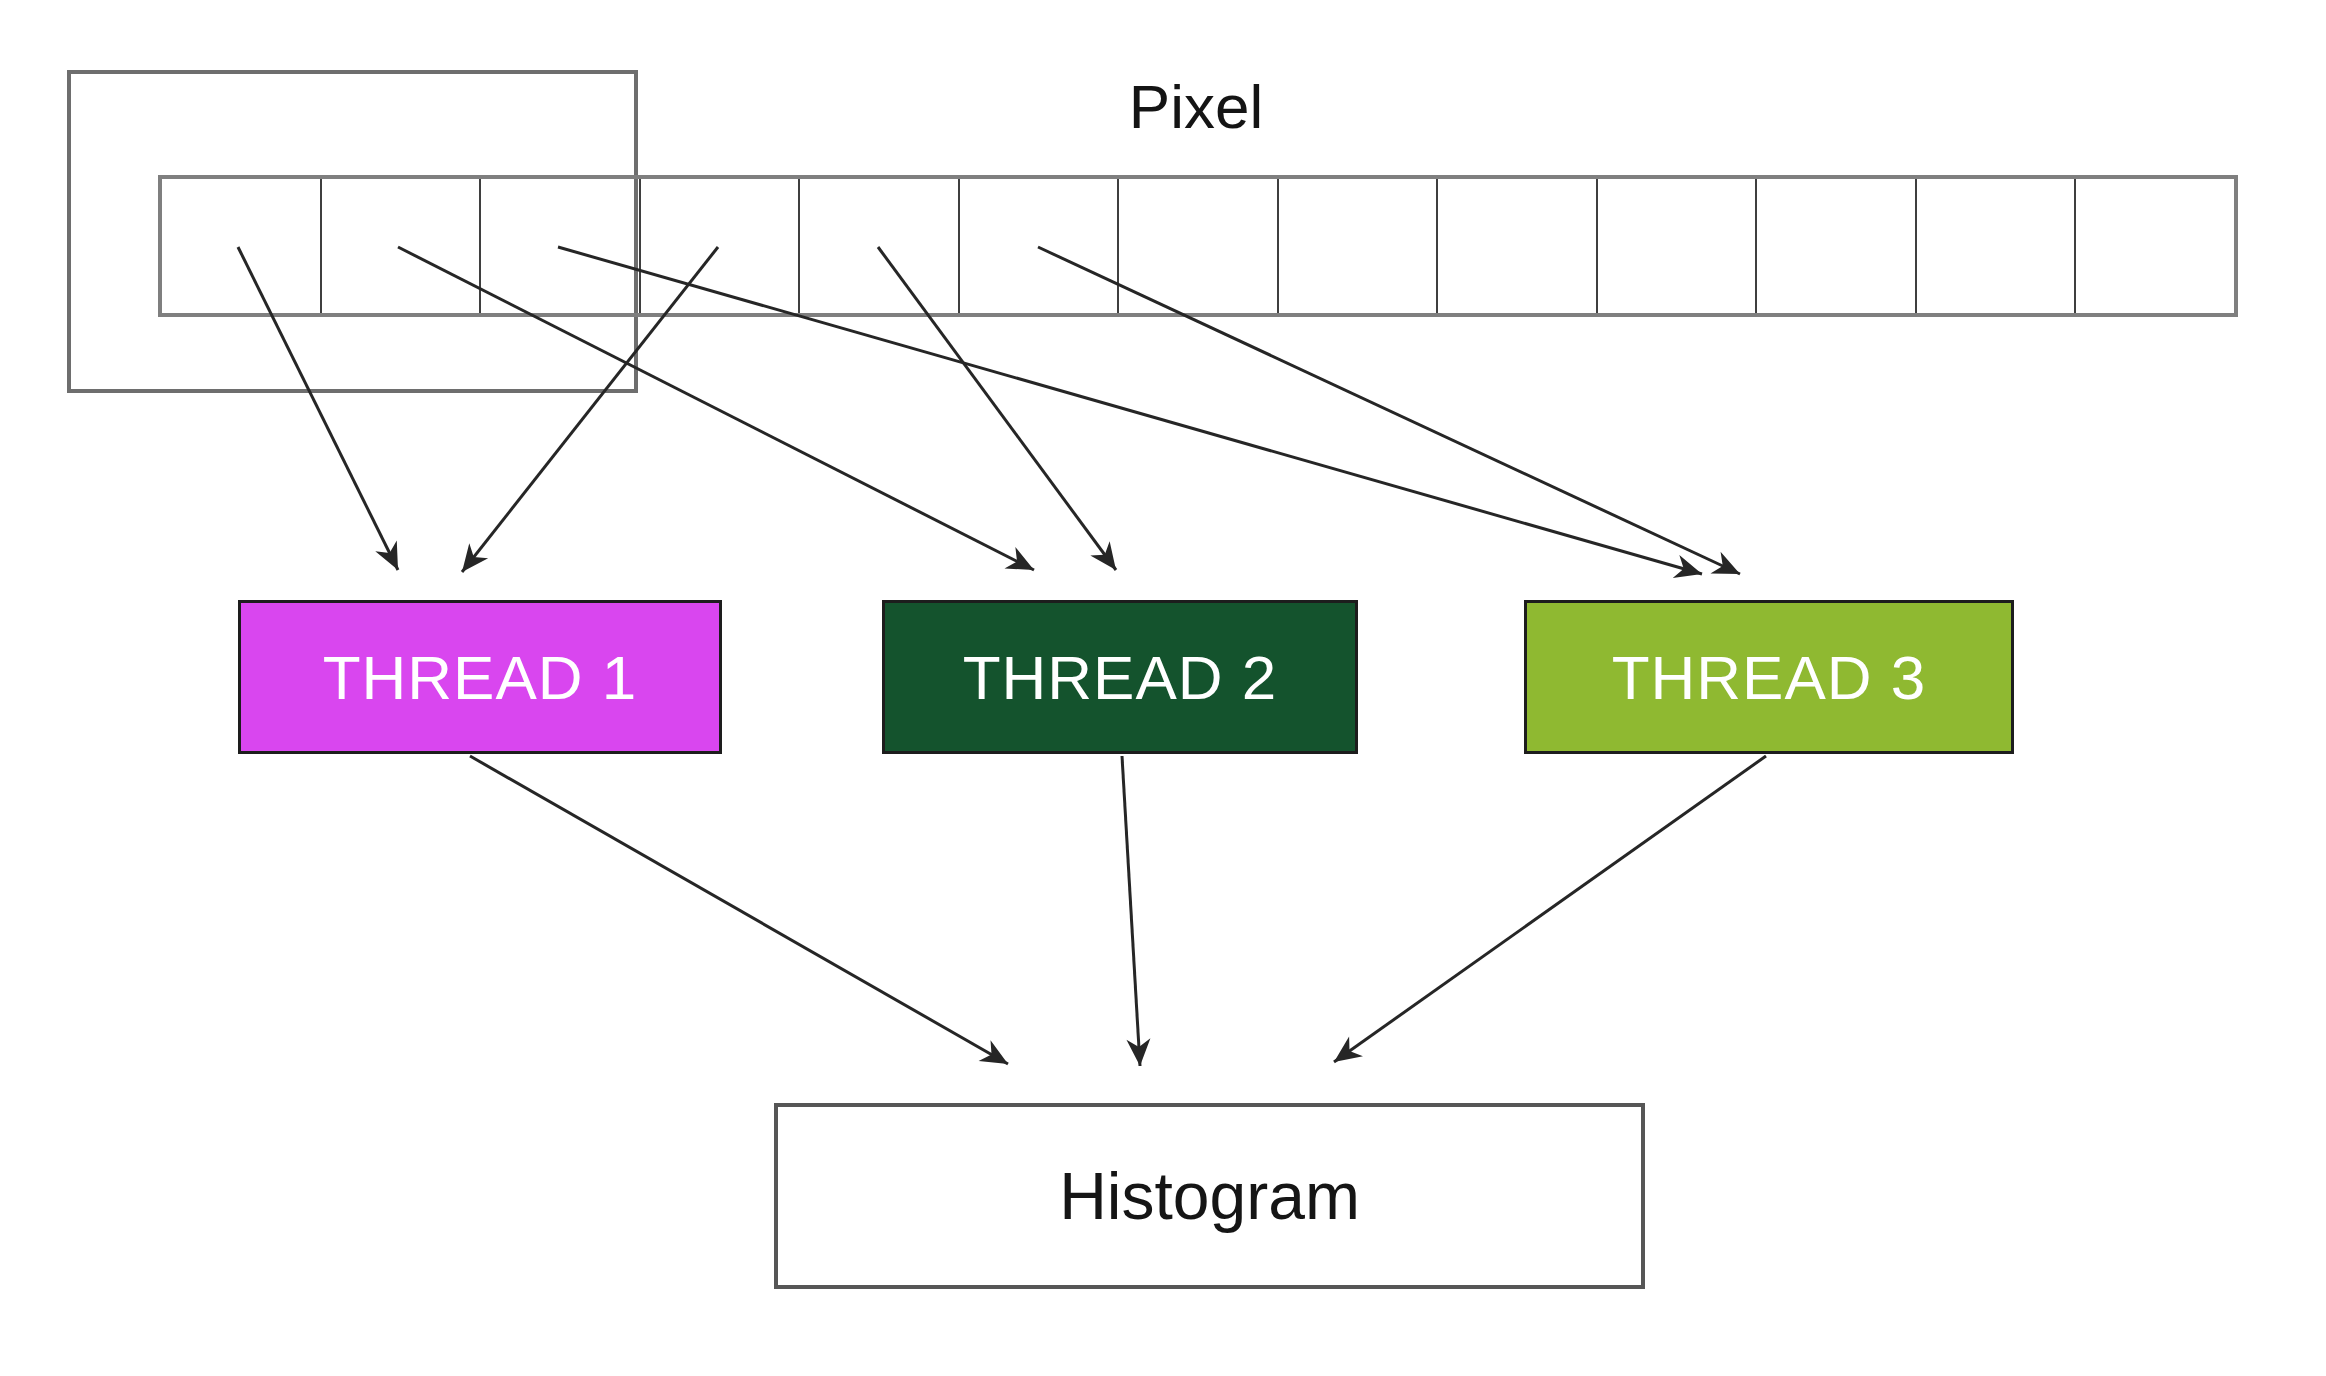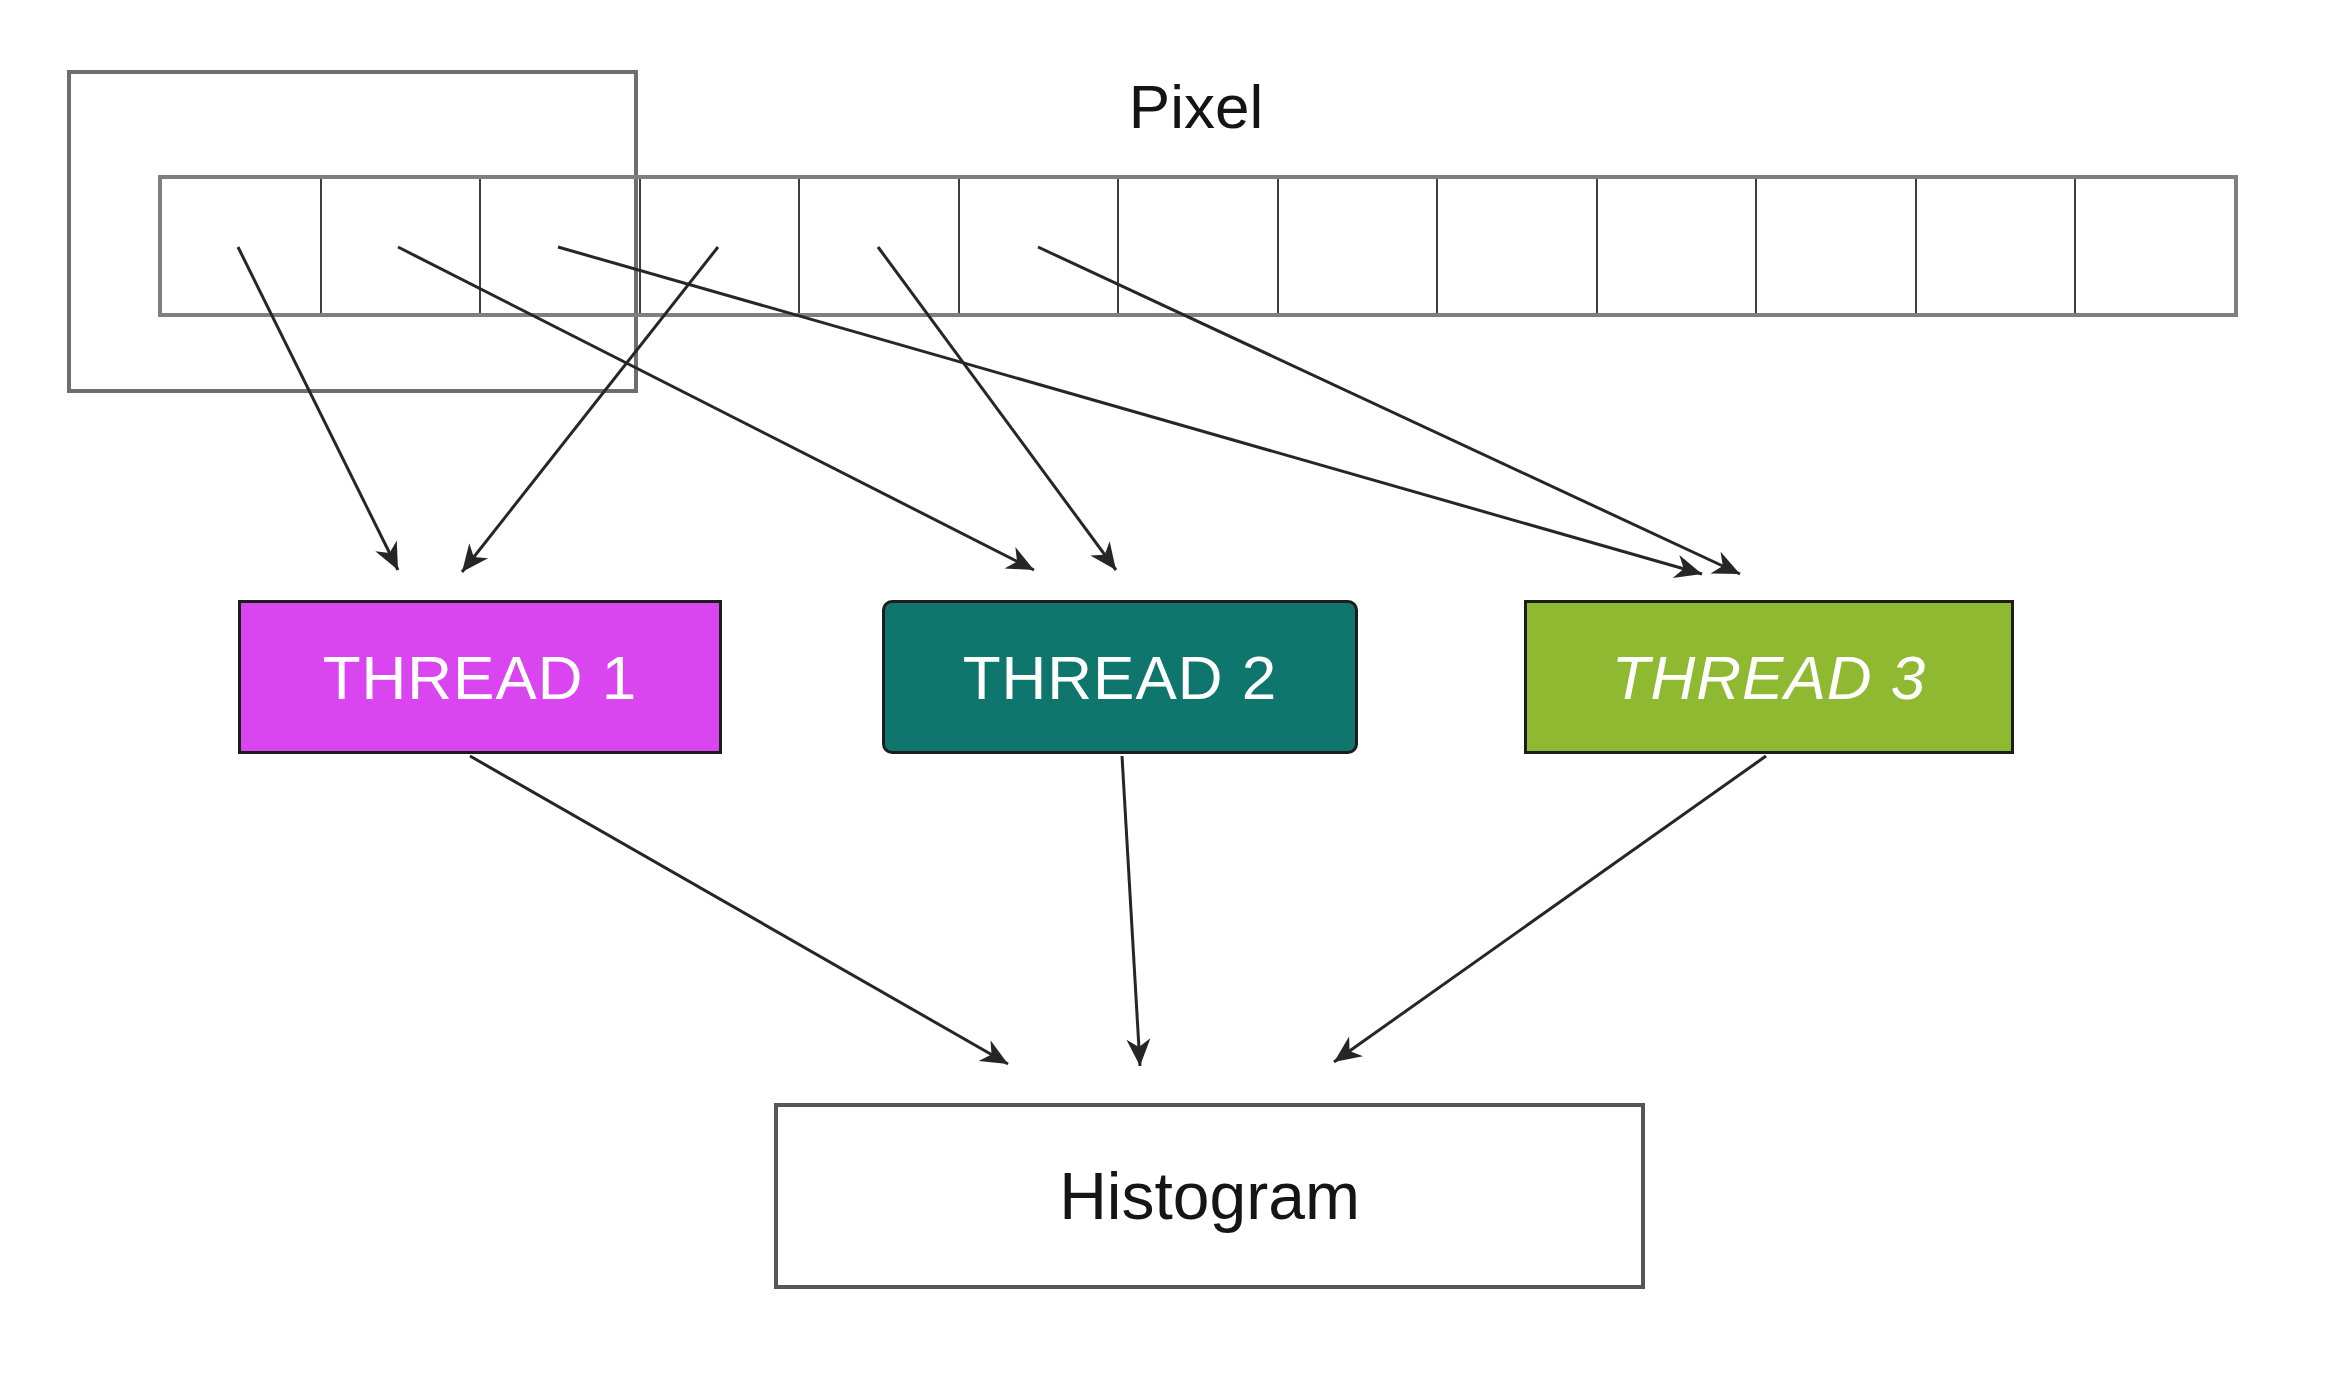--- a/index.html
+++ b/index.html
@@ -40,21 +40,21 @@
     position:absolute;
     top:600px; height:154px;
     border:3px solid #1d1d1d;
     display:flex; align-items:center; justify-content:center;
     color:#ffffff;
     font-size:62px;
     letter-spacing:1px;
   }
   .thread-box--1{left:238px; width:484px;}
   .thread-box--2{left:882px; width:476px;}
-  .thread-box--3{left:1524px; width:490px;font-style:italic;}
+  .thread-box--3{left:1524px; width:490px;}
   .histogram-box{
     position:absolute;
     left:774px; top:1103px; width:871px; height:186px;
     border:4px solid #565656;
     background:#ffffff;
     display:flex; align-items:center; justify-content:center;
     font-size:66px;
     color:#151515;
   }
   .arrows-layer{
@@ -85,21 +85,21 @@
       <div class="pixel-cell"></div>
       <div class="pixel-cell"></div>
       <div class="pixel-cell"></div>
       <div class="pixel-cell"></div>
     </div>
 
   <div class="thread-box thread-box--1" style="background: #d946ef;">
     <span>THREAD 1</span>
   </div>
 
-  <div class="thread-box thread-box--2" style="background: #0f766e; border-radius: 10px;">
+  <div class="thread-box thread-box--2" style="background: #14532d;">
     <span>THREAD 2</span>
   </div>
 
   <div class="thread-box thread-box--3" style="background: rgb(143, 185, 49);">
     <span>THREAD 3</span>
   </div>
 
   <div class="histogram-box">
     <span>Histogram</span>
   </div>

